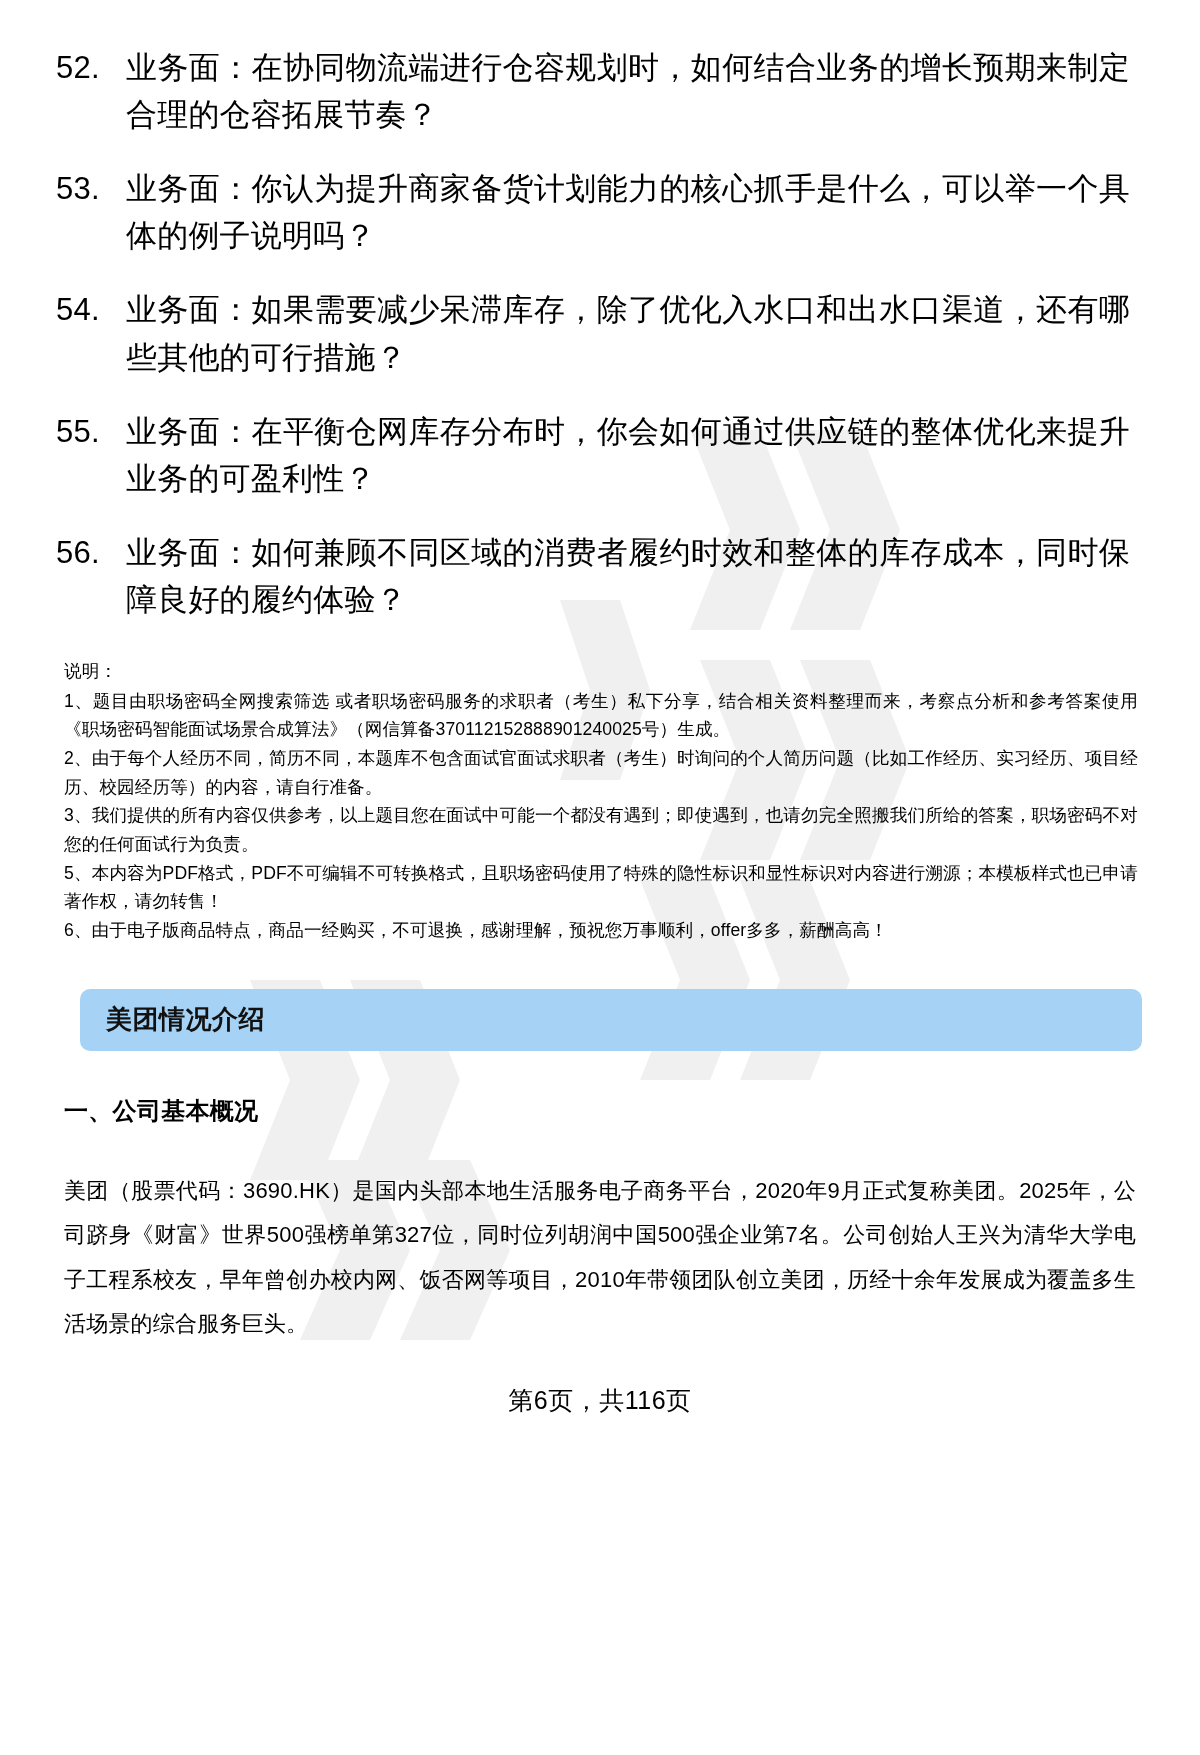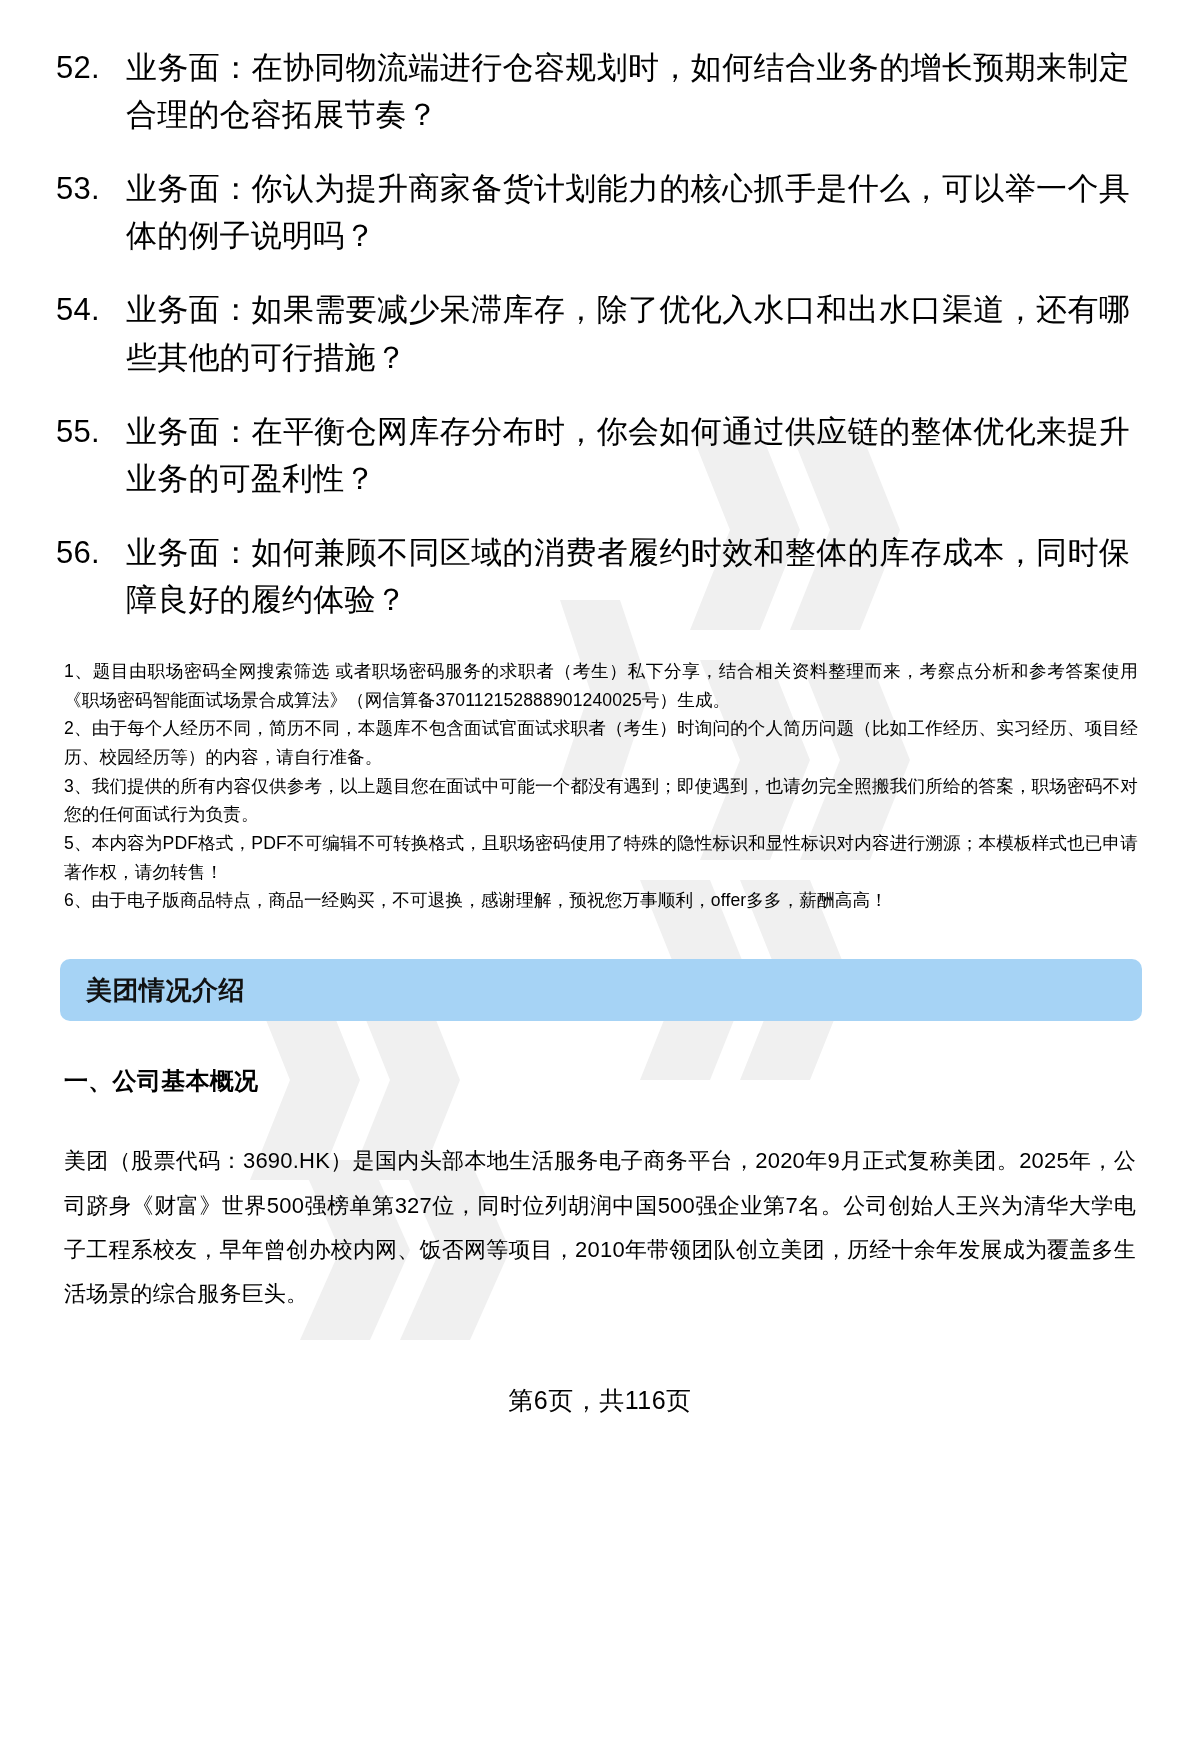--- a/index.html
+++ b/index.html
@@ -70,21 +70,21 @@
     font-size: 17.6px;
     line-height: 1.63;
     letter-spacing: 0.1px;
   }
   .notes-title { margin: 0 0 1px 0; }
   .note-line { margin: 0; text-align: justify; }
 
   
   .banner {
     margin-top: 44px;
-    margin-left: 8px;
+    margin-left: 28px;
     margin-right: 6px;
     background: #a6d3f5;
     border-radius: 10px;
     height: 62px;
     display: flex;
     align-items: center;
     padding-left: 26px;
     box-sizing: border-box;
   }
   .banner-title {
@@ -160,20 +160,21 @@
       <span class="qnum">55.</span>
       <span class="qtext">业务面：在平衡仓网库存分布时，你会如何通过供应链的整体优化来提升业务的可盈利性？</span>
     </li>
     <li class="qitem">
       <span class="qnum">56.</span>
       <span class="qtext">业务面：如何兼顾不同区域的消费者履约时效和整体的库存成本，同时保障良好的履约体验？</span>
     </li>
   </ol>
 
   <div class="notes">
+    <p class="notes-title">说明：</p>
     <p class="note-line">1、题目由职场密码全网搜索筛选 或者职场密码服务的求职者（考生）私下分享，结合相关资料整理而来，考察点分析和参考答案使用《职场密码智能面试场景合成算法》（网信算备370112152888901240025号）生成。</p>
     <p class="note-line">2、由于每个人经历不同，简历不同，本题库不包含面试官面试求职者（考生）时询问的个人简历问题（比如工作经历、实习经历、项目经历、校园经历等）的内容，请自行准备。</p>
     <p class="note-line">3、我们提供的所有内容仅供参考，以上题目您在面试中可能一个都没有遇到；即使遇到，也请勿完全照搬我们所给的答案，职场密码不对您的任何面试行为负责。</p>
     <p class="note-line">5、本内容为PDF格式，PDF不可编辑不可转换格式，且职场密码使用了特殊的隐性标识和显性标识对内容进行溯源；本模板样式也已申请著作权，请勿转售！</p>
     <p class="note-line">6、由于电子版商品特点，商品一经购买，不可退换，感谢理解，预祝您万事顺利，offer多多，薪酬高高！</p>
   </div>
 
   <div class="banner">
     <span class="banner-title">美团情况介绍</span>
   </div>

